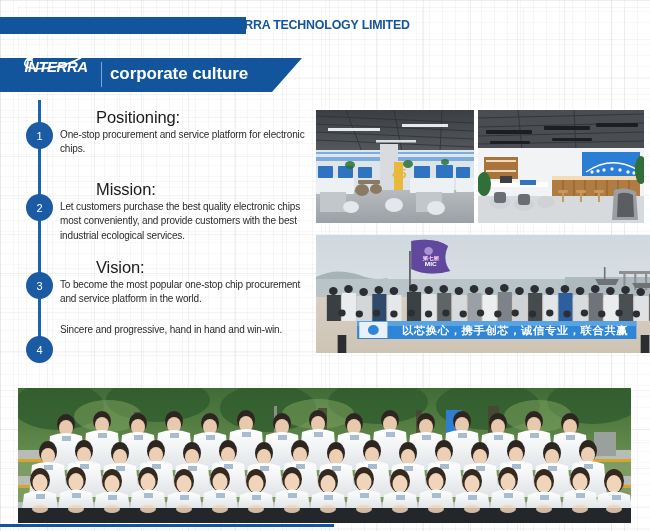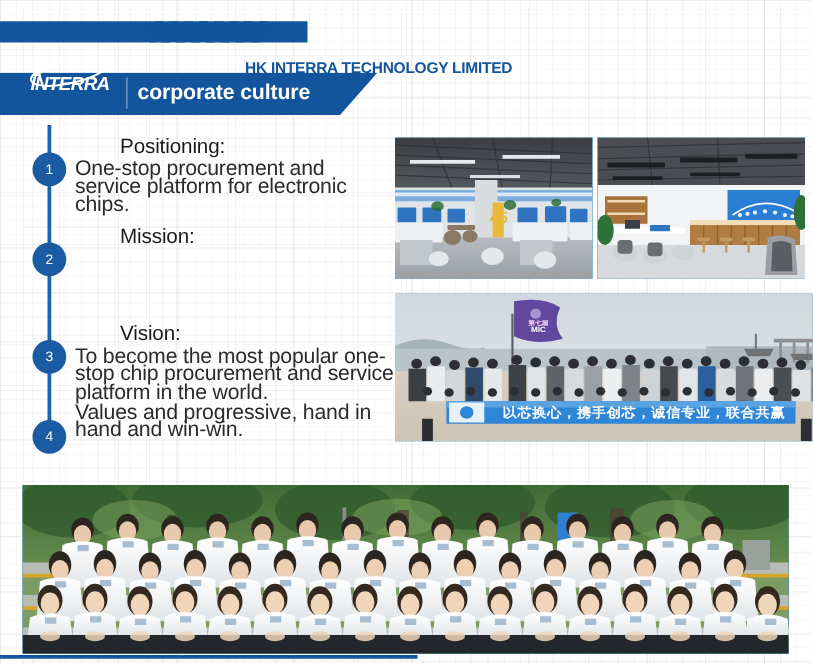--- a/index.html
+++ b/index.html
@@ -45,21 +45,20 @@
     position:absolute;top:-3px;width:7px;height:24px;
     background:#12559c;
     transform:skewX(-22deg);
     display:block;
   }
   .hdr-title{
     position:absolute;left:196px;top:1px;
     font-size:12.4px;font-weight:bold;color:#12559c;
     letter-spacing:-0.2px;white-space:nowrap;
     font-family:"Liberation Sans", sans-serif;
-    margin-top:29px;
   }
 
   
   #section-banner{
     position:absolute;left:0;top:58px;width:302px;height:34px;z-index:3;
     background:#12559c;
     clip-path:polygon(0 0, 302px 0, 272px 34px, 0 34px);
   }
   #logo-wrap{
     position:absolute;left:10px;top:44px;width:92px;height:31px;z-index:4;text-decoration:underline;
@@ -93,21 +92,21 @@
     font-family:"Liberation Sans", sans-serif;
   }
   .tl-body{position:absolute;left:36px;top:0;width:256px;}
   .tl-head{
     font-size:16.5px;color:#1a1a1a;font-weight:normal;
     line-height:19px;letter-spacing:-0.1px;
     font-family:"Liberation Sans", sans-serif;
     margin-left:36px;
   }
   .tl-desc{
-    font-size:17px;color:#2b2b2b;line-height:14.3px;
+    font-size:10px;color:#2b2b2b;line-height:14.3px;
     letter-spacing:-0.15px;margin-top:1px;
     font-family:"Liberation Sans", sans-serif;
   }
 
   
   .photo{position:absolute;overflow:hidden;z-index:3;background:#0369a1;}
 
   #photo-office-left{left:316px;top:110px;width:158px;height:113px;}
   #photo-office-right{left:478px;top:110px;width:166px;height:113px;}
   #photo-beach{left:316px;top:235px;width:355px;height:118px;}
@@ -163,33 +162,34 @@
       <div class="tl-dot" style="top: 14px;">1</div>
       <div class="tl-body">
         <div class="tl-head">Positioning:</div>
         <div class="tl-desc">One-stop procurement and service platform for electronic chips.</div>
       </div>
     </div>
     <div class="tl-item" style="top: 80px;">
       <div class="tl-dot" style="top: 14px;">2</div>
       <div class="tl-body">
         <div class="tl-head">Mission:</div>
+        <div class="tl-desc">Let customers purchase the best quality electronic chips most conveniently, and provide customers with the best industrial ecological services.</div>
       </div>
     </div>
     <div class="tl-item" style="top: 158px;">
       <div class="tl-dot" style="top: 14px;">3</div>
       <div class="tl-body">
         <div class="tl-head">Vision:</div>
         <div class="tl-desc">To become the most popular one-stop chip procurement and service platform in the world.</div>
       </div>
     </div>
     <div class="tl-item" style="top: 222px;">
       <div class="tl-dot" style="top: 14px;">4</div>
       <div class="tl-body">
-        <div class="tl-desc">Values and progressive, hand in hand and win-win.</div>
+        <div class="tl-desc">Sincere and progressive, hand in hand and win-win.</div>
       </div>
     </div>
   </div>
 
 <div class="photo" id="photo-office-left">
   <svg viewBox="0 0 158 113" preserveAspectRatio="none" xmlns="http://www.w3.org/2000/svg">
     <defs>
       <linearGradient id="ceilL" x1="0" y1="0" x2="0" y2="1">
         <stop offset="0" stop-color="#3b3f44"></stop>
           <stop offset="1" stop-color="#55595e"></stop>

